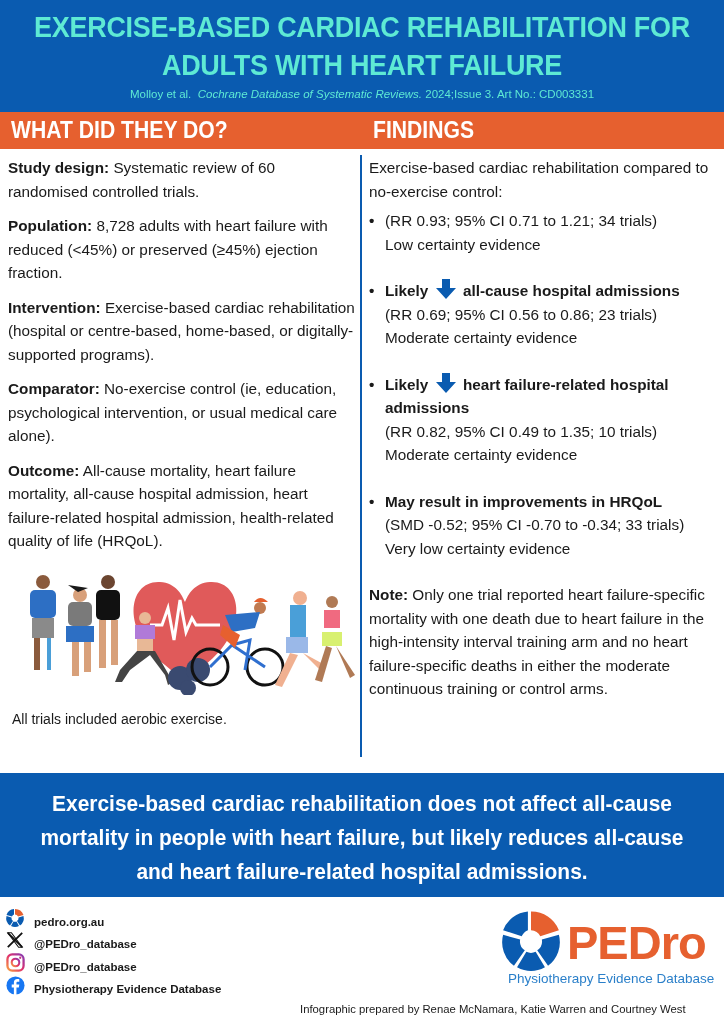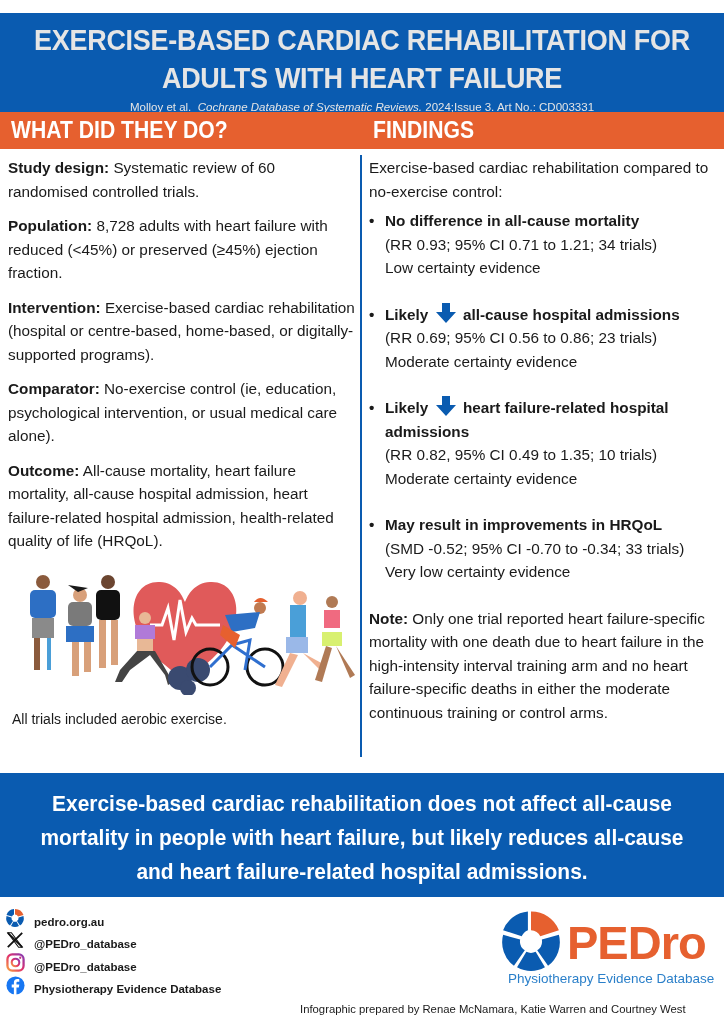--- a/index.html
+++ b/index.html
@@ -1,19 +1,19 @@
 <!DOCTYPE html>
 <html><head>
   <meta charset="utf-8">
   <style>
     * { box-sizing: border-box; margin: 0; padding: 0; }
     html, body { width: 724px; height: 1024px; background: #ffffff; overflow: hidden; }
     body { font-family: "Liberation Sans", "DejaVu Sans", sans-serif; color: #1a1a1a; position: relative; }
 
-    .header { position: absolute; left: 0; top: 13px; width: 724px; height: 112px; background: #0a5bb0; text-align: center; color: #e5e5e5; }
+    .header { position: absolute; left: 0; top: 0; width: 724px; height: 112px; background: #0a5bb0; text-align: center; color: #5eead4; }
     .header .title { font-family: "Liberation Sans", sans-serif; font-weight: bold; font-size: 29px; line-height: 38px; letter-spacing: -0.3px; padding-top: 8px; transform: scaleX(0.93); transform-origin: center; }
     .header .citation { font-size: 11.5px; margin-top: 4px; }
     .header .citation i { font-style: italic; }
 
     .section-bar { position: absolute; left: 0; top: 112px; width: 724px; height: 37px; background: #e6602f; color: #fff; font-weight: bold; font-size: 23px; }
     .section-bar .left { position: absolute; left: 11px; top: 5px; transform: scaleX(0.92); transform-origin: left; }
     .section-bar .right { position: absolute; left: 373px; top: 5px; transform: scaleX(0.92); transform-origin: left; }
 
     .left-col { position: absolute; left: 8px; top: 156px; width: 350px; font-size: 15.3px; line-height: 23.5px; }
     .left-col p { margin-bottom: 11px; }
@@ -148,21 +148,20 @@
   <div>All trials included aerobic exercise.</div>
 </div>
 
 <div class="divider"></div>
 
 <div class="right-col">
   <div class="intro">Exercise-based cardiac rehabilitation compared to no-exercise control:</div>
 
   <div class="finding">
     <span class="bullet">•</span>
-    <div class="headline">No difference in all-cause mortality</div>
     <div>(RR 0.93; 95% CI 0.71 to 1.21; 34 trials)</div>
     <div>Low certainty evidence</div>
   </div>
 
   <div class="finding">
     <span class="bullet">•</span>
     <div class="headline">
       <span>Likely</span>
       <svg class="arrow" viewBox="0 0 22 20">
           <path d="M7 0 H15 V9 H21 L11 20 L1 9 H7 Z" fill="#0a5bb0"></path>

